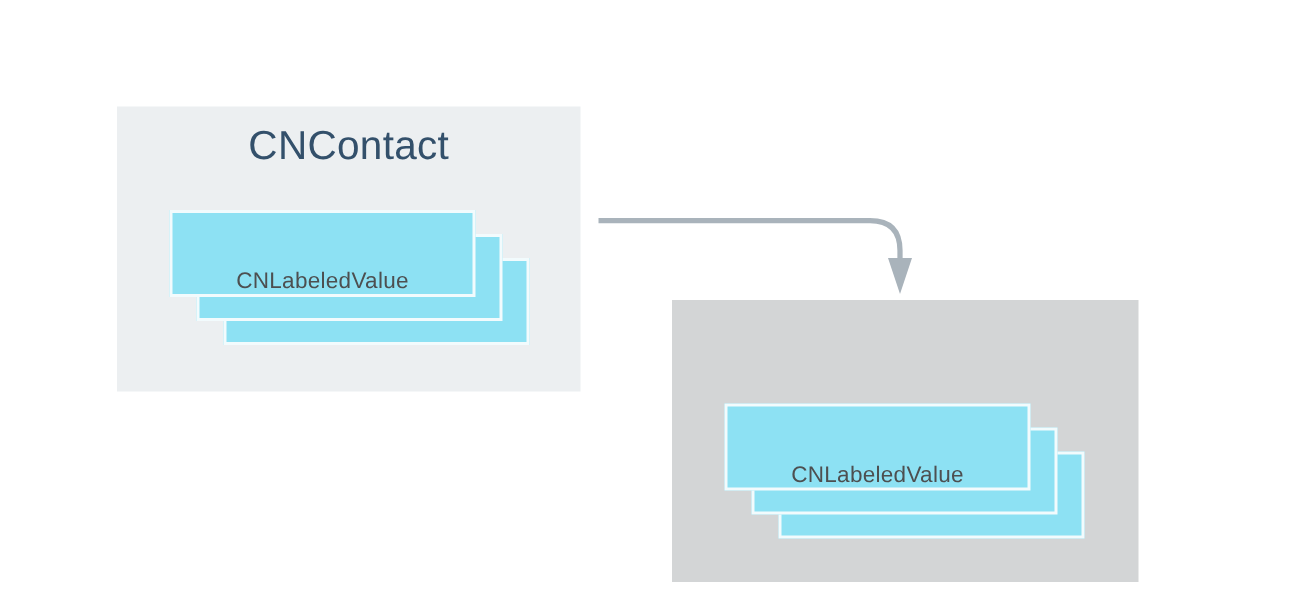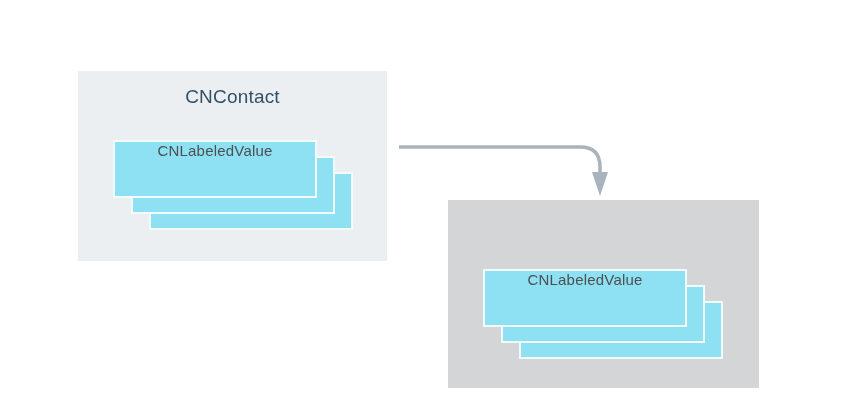--- a/index.html
+++ b/index.html
@@ -32,40 +32,40 @@
     background: var(--cncontact-bg);
   }
   .node-right {
     left: 448px; top: 200px;
     width: 311px; height: 188px;
     background: var(--cnmutablecontact-bg);
   }
   .node-title {
     margin-top: 10px;
     text-align: center;
-    font-size: 19px;
+    font-size: 27px;
     font-weight: 400;
     line-height: 32px;
     color: var(--title-text);
     letter-spacing: 0.2px;
   }
   .stack {
     position: absolute;
     left: 35px; top: 69px;
     width: 240px; height: 92px;
   }
   .card {
     position: absolute;
     width: 204px; height: 58px;
     background: var(--card-fill);
     border: 2px solid var(--card-border);
   }
   .card.front {
     left: 0; top: 0; z-index: 3;
-    display: flex; align-items: flex-start; justify-content: center;
+    display: flex; align-items: flex-end; justify-content: center;
   }
   .card.mid  { left: 18px; top: 16px; z-index: 2; }
   .card.back { left: 36px; top: 32px; z-index: 1; }
   .card-label {
     font-size: 15px;
     color: var(--card-text);
     letter-spacing: 0.2px;
   }
   .arrow-svg {
     position: absolute;

